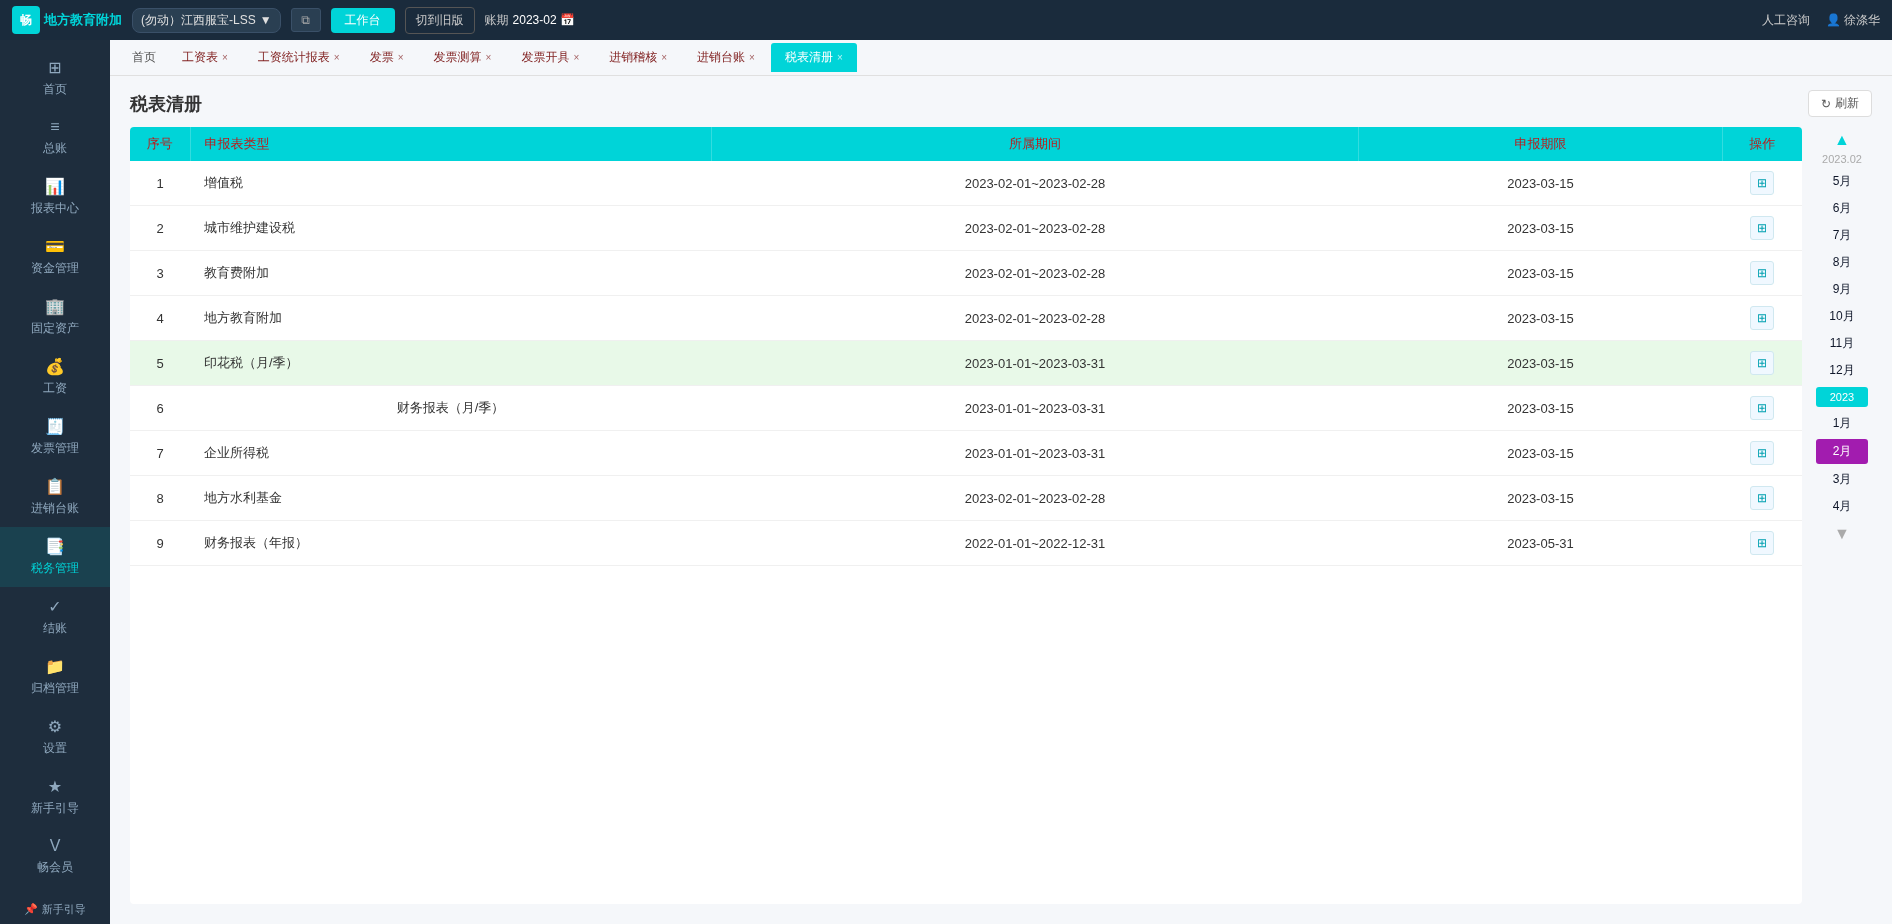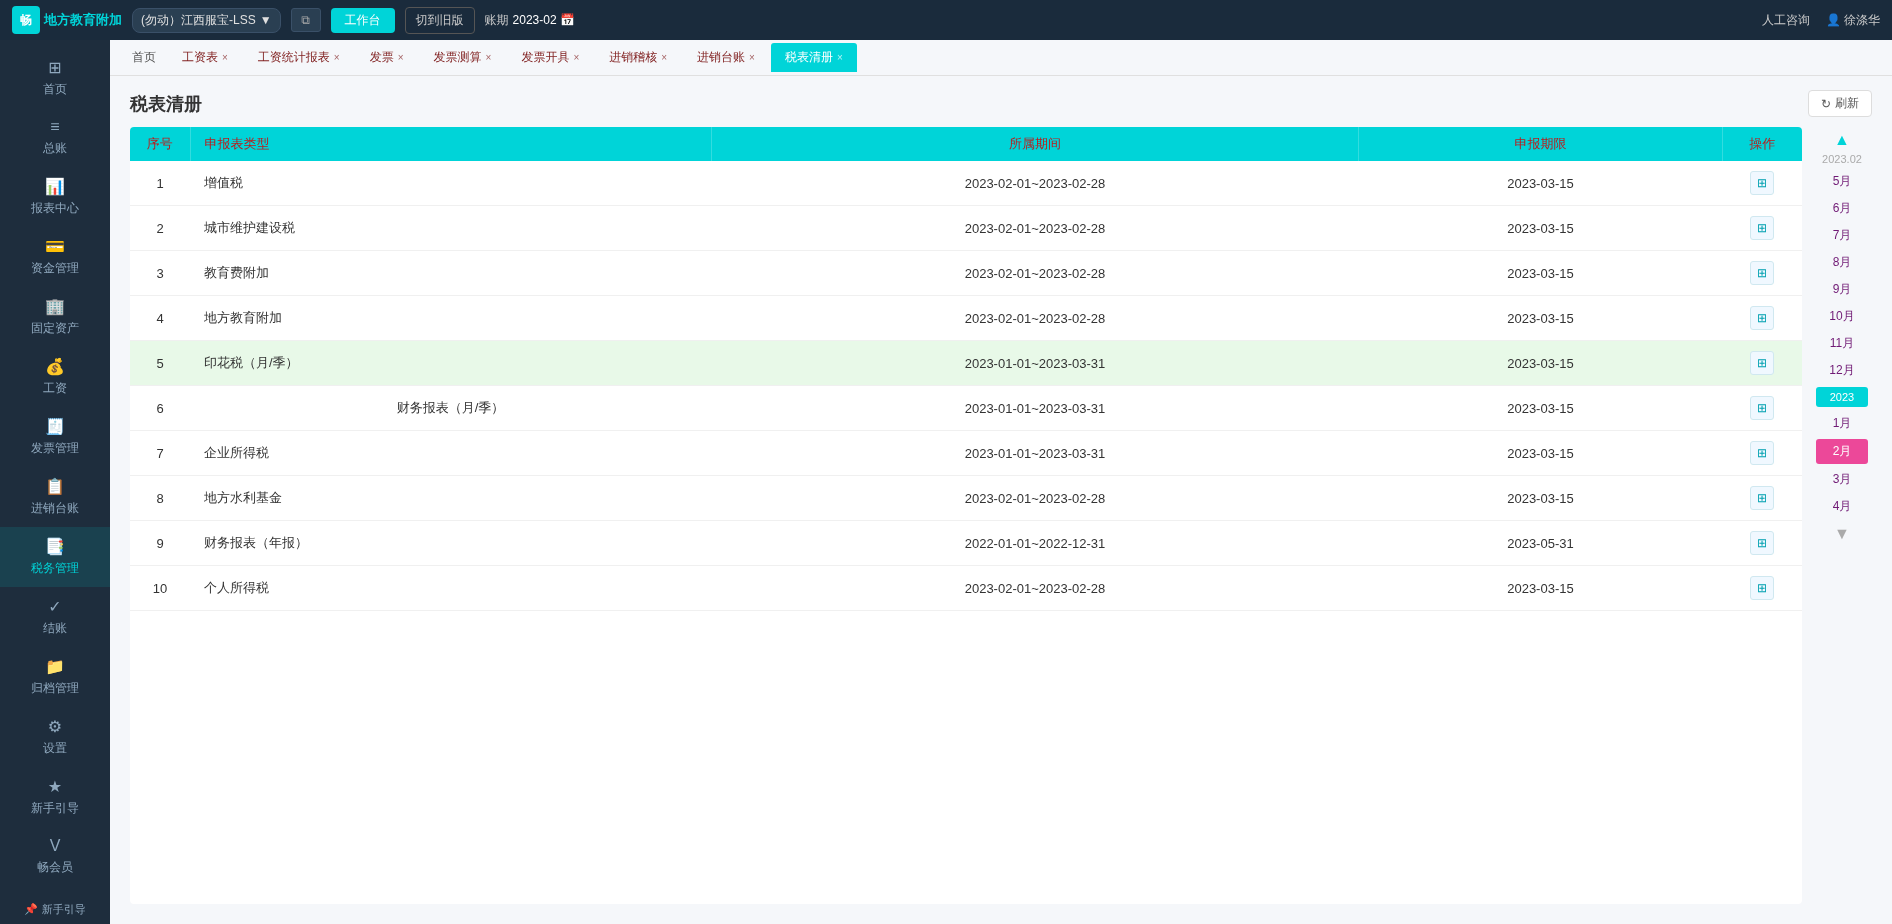--- a/index.html
+++ b/index.html
@@ -59,21 +59,21 @@
     tbody tr.highlighted { background: #e8f9e8; }
     tbody td { padding: 10px 14px; font-size: 13px; color: #333; text-align: center; }
     tbody td:first-child { text-align: center; width: 60px; }
     tbody td:nth-child(2) { text-align: left; }
     .action-icon { width: 24px; height: 24px; background: #f0f8ff; border: 1px solid #d0e8f0; border-radius: 3px; display: inline-flex; align-items: center; justify-content: center; cursor: pointer; color: #00a0b0; font-size: 12px; }
 
     
     .date-nav { width: 60px; background: #f5f7fa; border-radius: 4px; display: flex; flex-direction: column; align-items: center; overflow-y: auto; padding: 4px 0; gap: 2px; }
     .date-nav-up { color: #00d4d8; font-size: 16px; cursor: pointer; }
     .date-nav-down { color: #aaa; font-size: 16px; cursor: pointer; }
-    .date-month-btn { font-size: 12px; color: #701a75; padding: 4px 0; cursor: pointer; width: 100%; text-align: center; }
+    .date-month-btn { font-size: 12px; color: #0f172a; padding: 4px 0; cursor: pointer; width: 100%; text-align: center; }
     .date-month-btn.current { background: #00d4d8; color: white; border-radius: 3px; margin: 1px 4px; width: calc(100% - 8px); }
     .date-month-btn.current-year-label { background: #00d4d8; color: white; border-radius: 3px; margin: 1px 4px; width: calc(100% - 8px); font-size: 11px; }
   </style>
 </head>
 <body>
 
 <div class="top-bar">
   <div class="top-bar-logo">
     <div class="top-bar-logo-icon">畅</div>
     <span>地方教育附加</span>
@@ -306,47 +306,38 @@
     </tr>
                 <tr>
       <td>9</td>
       <td style="text-align:left;">财务报表（年报）</td>
       <td>2022-01-01~2022-12-31</td>
       <td>2023-05-31</td>
       <td>
         <div class="action-icon" title="查看">⊞</div>
       </td>
     </tr>
-                <tr>
-      <td>10</td>
-      <td style="text-align:left;">个人所得税</td>
-      <td>2023-02-01~2023-02-28</td>
-      <td>2023-03-15</td>
-      <td>
-        <div class="action-icon" title="查看">⊞</div>
-      </td>
-    </tr>
               </tbody>
           </table>
         </div>
 
         <div class="date-nav">
           <div class="date-nav-up">▲</div>
           <div style="font-size:11px;color:#aaa;text-align:center;padding:2px 0;">2023.02</div>
           <div class="date-month-btn">5月</div>
           <div class="date-month-btn">6月</div>
           <div class="date-month-btn">7月</div>
           <div class="date-month-btn">8月</div>
           <div class="date-month-btn">9月</div>
           <div class="date-month-btn">10月</div>
           <div class="date-month-btn">11月</div>
           <div class="date-month-btn">12月</div>
           <div class="date-month-btn current-year-label" style="background:#00d4d8;color:white;border-radius:3px;margin:2px 4px;width:calc(100% - 8px);font-size:11px;text-align:center;">2023</div>
           <div class="date-month-btn">1月</div>
-          <div class="date-month-btn current" style="background:#ec4899;color:white;border-radius:3px;margin:1px 4px;width:calc(100% - 8px);text-align:center;">2月</div>
+          <div class="date-month-btn current" style="background:#a21caf;color:white;border-radius:3px;margin:1px 4px;width:calc(100% - 8px);text-align:center;">2月</div>
           <div class="date-month-btn">3月</div>
           <div class="date-month-btn">4月</div>
           <div class="date-nav-down" style="color:#aaa;margin-top:4px;">▼</div>
         </div>
 
       </div>
     </div>
   </div>
 </div>
 

